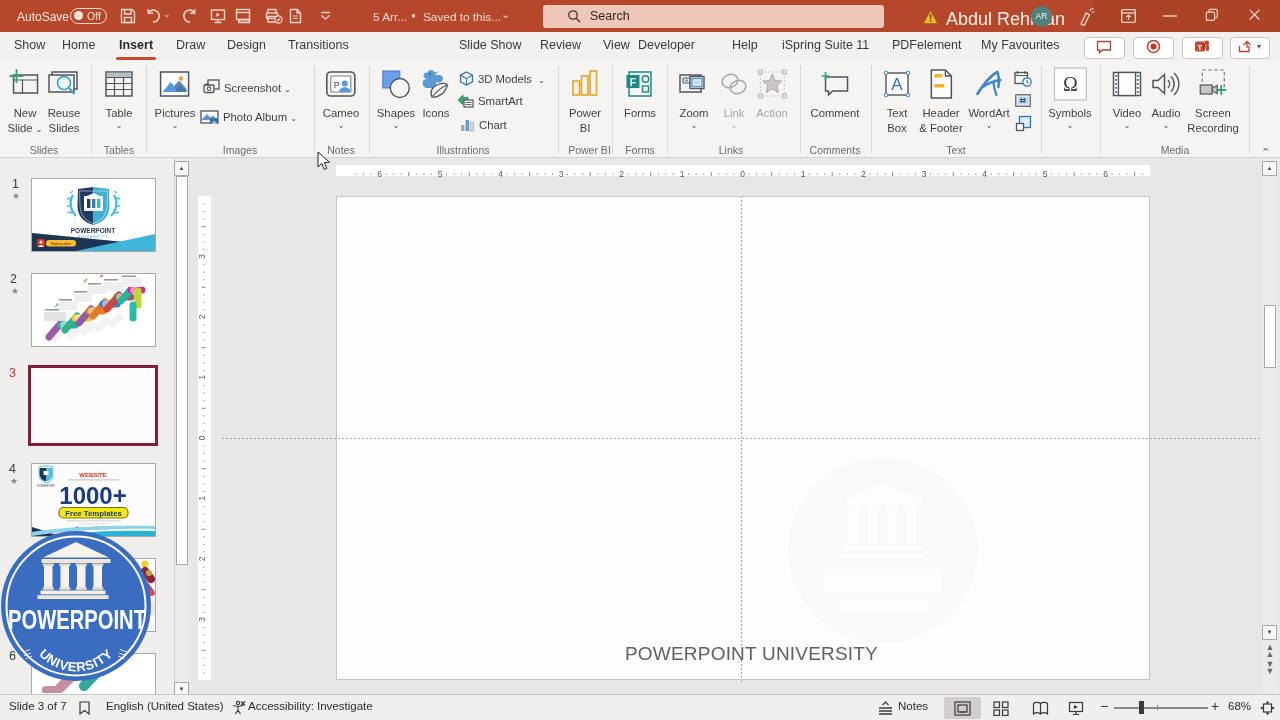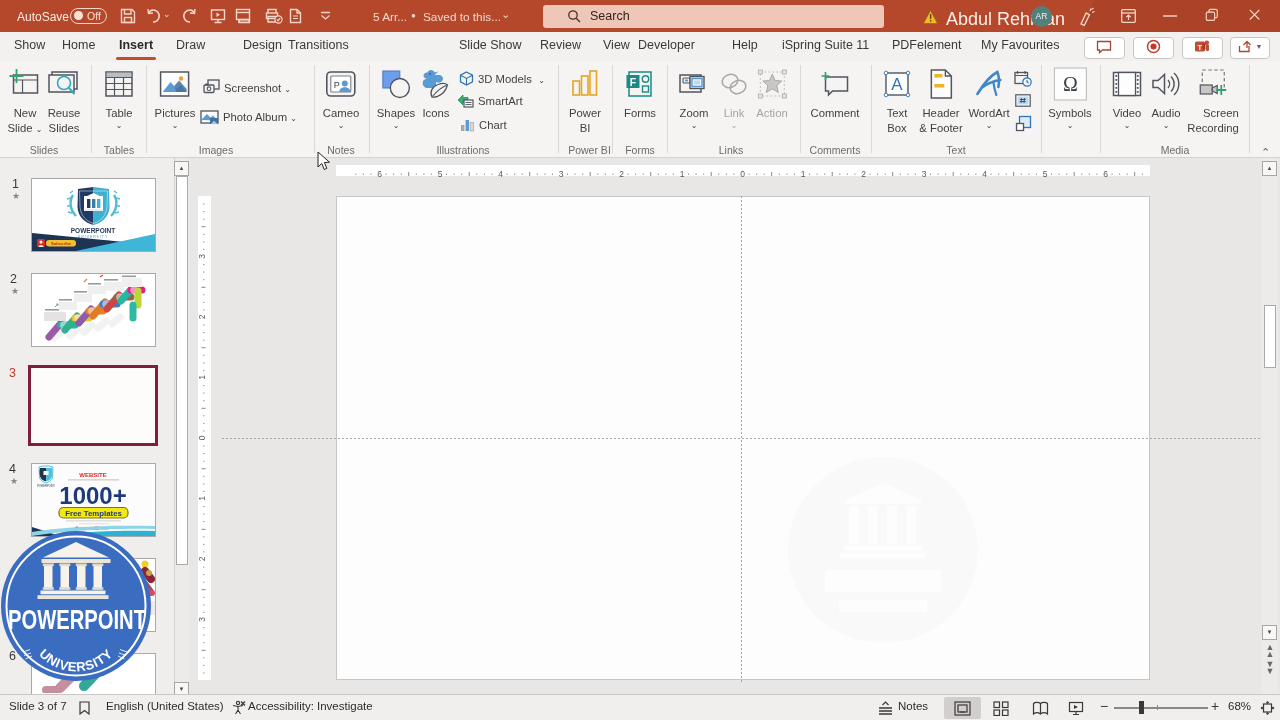--- a/index.html
+++ b/index.html
@@ -159,21 +159,21 @@
           <path d="M9.2 9.2 L13 13"></path>
         </svg>
         <div class="stext">Search</div>
       </div>
   </div>
   <div id="tabrow">
     <div class="tab" style="left:14px;">Show</div>
     <div class="tab" style="left:62px;">Home</div>
     <div class="tab sel" style="left:119px;">Insert</div>
     <div class="tab" style="left:176px;text-align:right;">Draw</div>
-    <div class="tab" style="left:227px;margin-left:16px;">Design</div>
+    <div class="tab" style="left:227px;">Design</div>
     <div class="tab" style="left:288px;">Transitions</div>
     <div class="tab" style="left:372px;margin-top:28px;">Animations</div>
     <div class="tab" style="left:459px;">Slide Show</div>
     <div class="tab" style="left:540px;">Review</div>
     <div class="tab" style="left:603px;">View</div>
     <div class="tab" style="left:638px;">Developer</div>
     <div class="tab" style="left:732px;text-align:right;">Help</div>
     <div class="tab" style="left:782px;">iSpring Suite 11</div>
     <div class="tab" style="left:892px;">PDFelement</div>
     <div class="tab" style="left:981px;">My Favourites</div>
@@ -210,21 +210,21 @@
     <div class="rsep" style="left:558px;"></div>
     <div class="rsep" style="left:612px;"></div>
     <div class="rsep" style="left:667px;"></div>
     <div class="rsep" style="left:800px;"></div>
     <div class="rsep" style="left:871px;"></div>
     <div class="rsep" style="left:1041px;"></div>
     <div class="rsep" style="left:1100px;"></div>
     <div class="rsep" style="left:1249px;"></div>
     <div class="glabel" style="left:44px;">Slides</div>
     <div class="glabel" style="left:119px;">Tables</div>
-    <div class="glabel" style="left:216px;">Images</div>
+    <div class="glabel" style="left:240px;">Images</div>
     <div class="glabel" style="left:341px;">Notes</div>
     <div class="glabel" style="left:463px;">Illustrations</div>
     <div class="glabel" style="left:585px;padding-left:9px;">Power BI</div>
     <div class="glabel" style="left:640px;">Forms</div>
     <div class="glabel" style="left:731px;">Links</div>
     <div class="glabel" style="left:835px;">Comments</div>
     <div class="glabel" style="left:956px;">Text</div>
     <div class="glabel" style="left:1175px;">Media</div>
 
     <div class="bigbtn" style="left:25px;">
@@ -512,21 +512,21 @@
           <svg width="30" height="28" viewBox="0 0 30 28" fill="none" stroke="#50555E">
             <path d="M2 10.5 H7 L13.5 4.5 V23.5 L7 17.5 H2 Z" stroke-width="1.5"></path>
             <path d="M17 10 A6 6 0 0 1 17 18" stroke-width="1.4"></path>
             <path d="M20 6.5 A10.5 10.5 0 0 1 20 21.5" stroke-width="1.4"></path>
             <path d="M23 3 A15 15 0 0 1 23 25" stroke-width="1.4"></path>
           </svg>
         </div>
       <div class="blabel">Audio</div>
       <div class="chev">⌄</div>
     </div>
-    <div class="bigbtn" style="left:1213px;text-align:right;">
+    <div class="bigbtn" style="left:1213px;">
       <div class="ic">
           <svg width="34" height="32" viewBox="0 0 34 32" fill="none">
             <rect x="6" y="2" width="22" height="20" stroke="#787571" stroke-width="1.2" stroke-dasharray="3.5 2.5"></rect>
             <rect x="4" y="17" width="12" height="9" fill="#C9C6C4" stroke="#50555E" stroke-width="1.2"></rect>
             <path d="M16 20 L21 17.5 V25.5 L16 23 Z" fill="#C9C6C4" stroke="#50555E" stroke-width="1.2"></path>
             <path d="M25 17 V27 M20 22 H30" stroke="#34A171" stroke-width="1.8"></path>
           </svg>
         </div>
       <div class="blabel">Screen</div>
       <div class="blabel">Recording</div>
@@ -851,20 +851,21 @@
             <rect x="81" y="51" width="10" height="38"></rect>
             <rect x="100" y="51" width="10" height="38"></rect>
             <rect x="119" y="51" width="10" height="38"></rect>
           <rect x="57" y="91" width="78" height="5"></rect>
             <rect x="53" y="98" width="86" height="5"></rect>
           <rect x="38" y="115" width="116" height="22"></rect>
           <rect x="52" y="145" width="88" height="12"></rect>
         </g>
       </svg>
     </div>
+    <div id="slidetext">POWERPOINT UNIVERSITY</div>
     <div id="vguide"></div>
     <div id="hguide"></div>
     <div id="rscroll">
       <div class="scrbtn" style="left:0px;top:3px;">▲</div>
       <div class="abs" style="left:2px;top:147px;width:12px;height:63px;background:#FFFFFF;border:1px solid #ABA9A7;"></div>
       <div class="scrbtn" style="left:0px;top:467px;">▼</div>
       <div class="abs" style="left:1px;top:486px;color:#6B6967;font-size:9px;line-height:6.5px;text-align:center;width:14px;">▲<br>▲</div>
       <div class="abs" style="left:1px;top:503px;color:#6B6967;font-size:9px;line-height:6.5px;text-align:center;width:14px;">▼<br>▼</div>
     </div>
     <svg id="biglogo" class="abs" style="left:-1px;top:371px;" width="155" height="155" viewBox="0 0 155 155">

